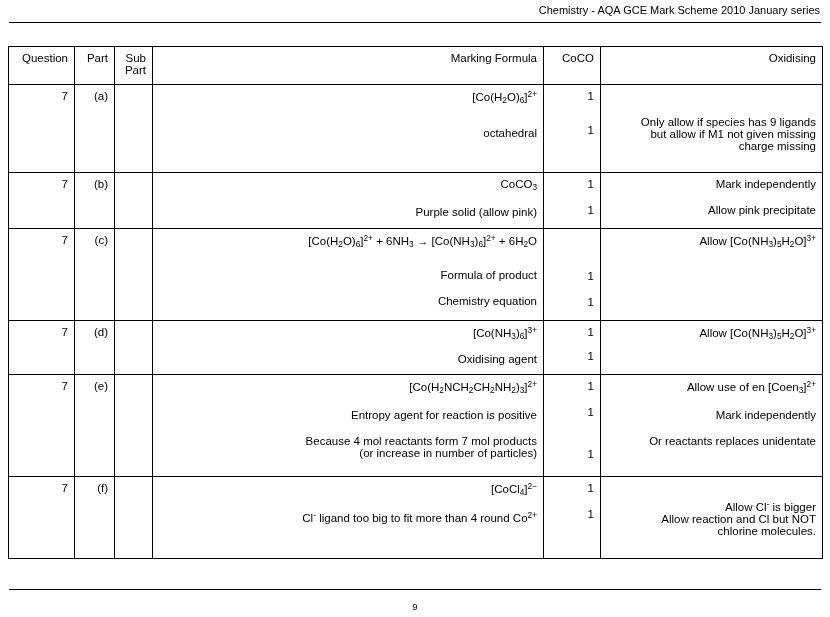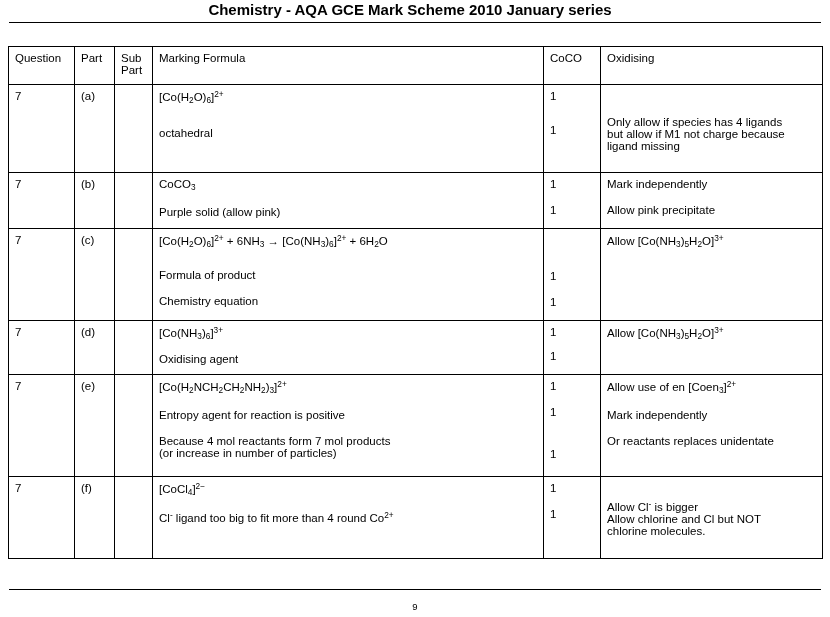--- a/index.html
+++ b/index.html
@@ -24,25 +24,24 @@
 
   
   .doc-header {
     position: absolute;
     top: 0px;
     left: 0px;
     width: 830px;
     height: 22px;
     box-sizing: border-box;
     padding-right: 10px;
-    text-align: center;
-    font-size: 15px;
+    text-align: right;
+    font-size: 11px;
     line-height: 20px;
     white-space: nowrap;
-    font-weight: bold;
   }
   .header-rule {
     position: absolute;
     top: 22px;
     left: 9px;
     width: 812px;
     height: 0;
     border-top: 1px solid #000000;
   }
 
@@ -53,21 +52,21 @@
     left: 8px;
     width: 814px;
     border-collapse: collapse;
     table-layout: fixed;
     font-size: 11.5px;
   }
   .marks-table td, .marks-table th {
     border: 1px solid #000000;
     vertical-align: top;
     padding: 5px 6px 4px 6px;
-    text-align: left;
+    text-align: right;
     font-weight: normal;
   }
   .marks-table th {
     height: 28px;
   }
   .col-q      { width: 66px; }
   .col-part   { width: 40px; }
   .col-sub    { width: 38px; }
   .col-guide  { width: 391px; }
   .col-mark   { width: 57px; }
@@ -159,23 +158,23 @@
           <div class="sp-22"></div>
           <div class="line">octahedral</div>
         </td>
         <td class="stack">
           <div class="line">1</div>
           <div class="sp-22"></div>
           <div class="line">1</div>
         </td>
         <td class="stack">
           <div class="sp-26"></div>
-          <div class="line">Only allow if species has 4 ligands</div>
-          <div class="line">but allow if M1 not charge because</div>
-          <div class="line">ligand missing</div>
+          <div class="line">Only allow if species has 9 ligands</div>
+          <div class="line">but allow if M1 not given missing</div>
+          <div class="line">charge missing</div>
         </td>
       </tr>
 
       <tr class="row-b">
         <td>7</td>
         <td>(b)</td>
         <td></td>
         <td class="stack">
           <div class="line">CoCO<sub>3</sub></div>
           <div class="sp-14"></div>
@@ -272,21 +271,21 @@
           <div class="line">Cl<sup>-</sup> ligand too big to fit more than 4 round Co<sup>2+</sup></div>
         </td>
         <td class="stack">
           <div class="line">1</div>
           <div class="sp-14"></div>
           <div class="line">1</div>
         </td>
         <td class="stack">
           <div class="sp-18"></div>
           <div class="line">Allow Cl<sup>-</sup> is bigger</div>
-          <div class="line">Allow chlorine and Cl but NOT</div>
+          <div class="line">Allow reaction and Cl but NOT</div>
           <div class="line">chlorine molecules.</div>
         </td>
       </tr>
 
     </tbody>
   </table>
 
   <div class="footer-rule"></div>
   <div class="page-number">9</div>
 

